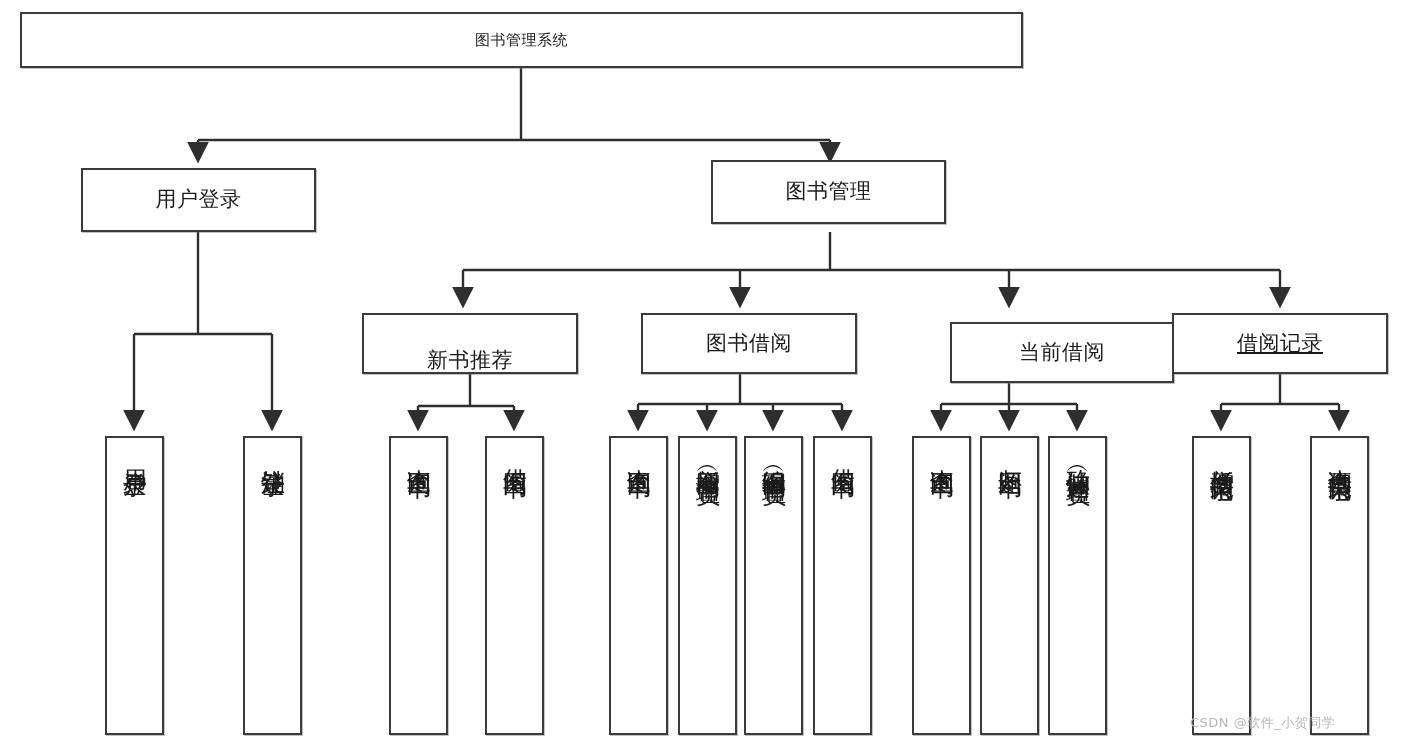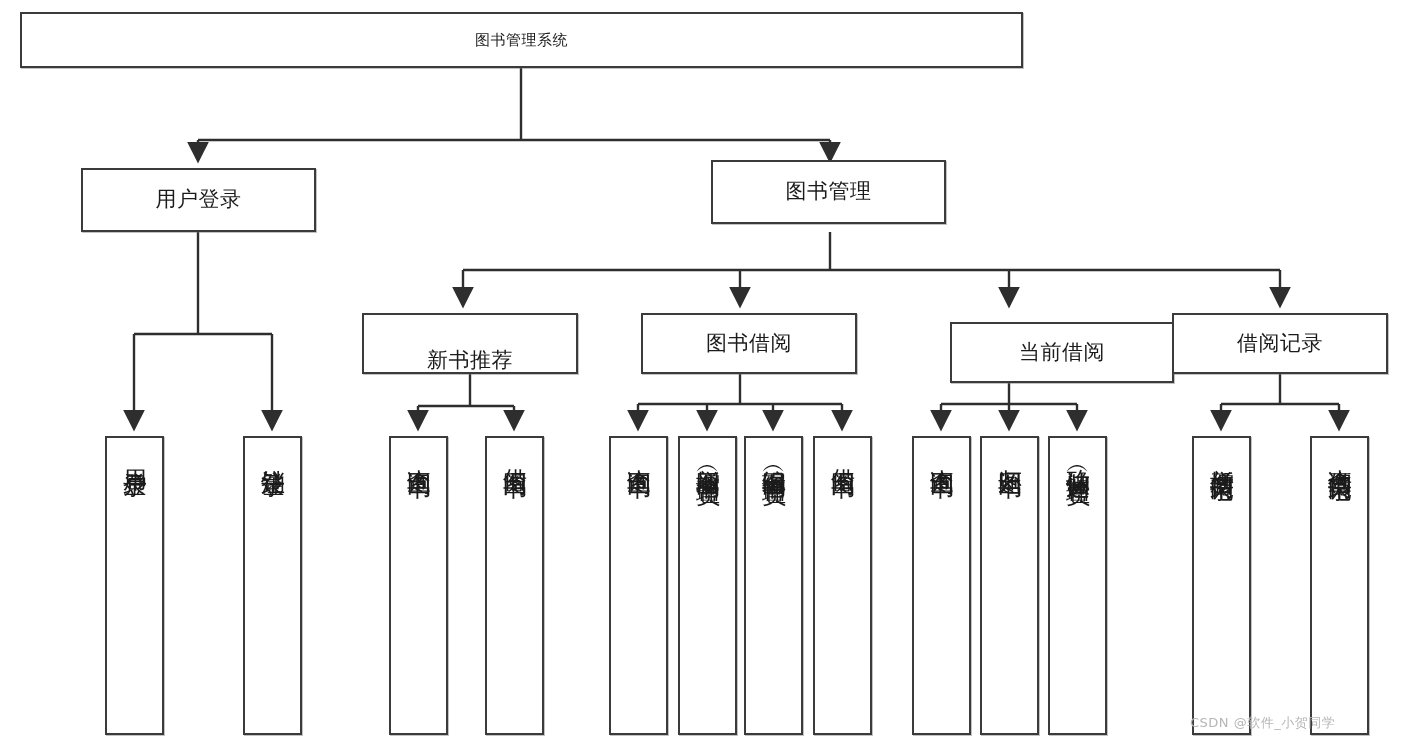--- a/index.html
+++ b/index.html
@@ -137,21 +137,21 @@
 
   <div class="node horiz" style="left:362px; top:313px; width:216px; height:61px;align-items:flex-end;">
     <span class="lbl">新书推荐</span>
   </div>
   <div class="node horiz" style="left:641px; top:313px; width:216px; height:61px;">
     <span class="lbl">图书借阅</span>
   </div>
   <div class="node horiz" style="left:902px; top:322px; width:224px; height:61px;margin-left:48px;">
     <span class="lbl">当前借阅</span>
   </div>
-  <div class="node horiz" style="left:1172px; top:313px; width:216px; height:61px;">
+  <div class="node horiz" style="left:1172px; top:313px; width:216px; height:61px;text-decoration:underline;">
     <span class="lbl">借阅记录</span>
   </div>
 
   <div class="node vert" style="left:105px; top:436px; width:59px; height:299px;">
     <span class="lbl">用户登录</span>
   </div>
   <div class="node vert" style="left:243px; top:436px; width:59px; height:299px;">
     <span class="lbl">注销登录</span>
   </div>
 

